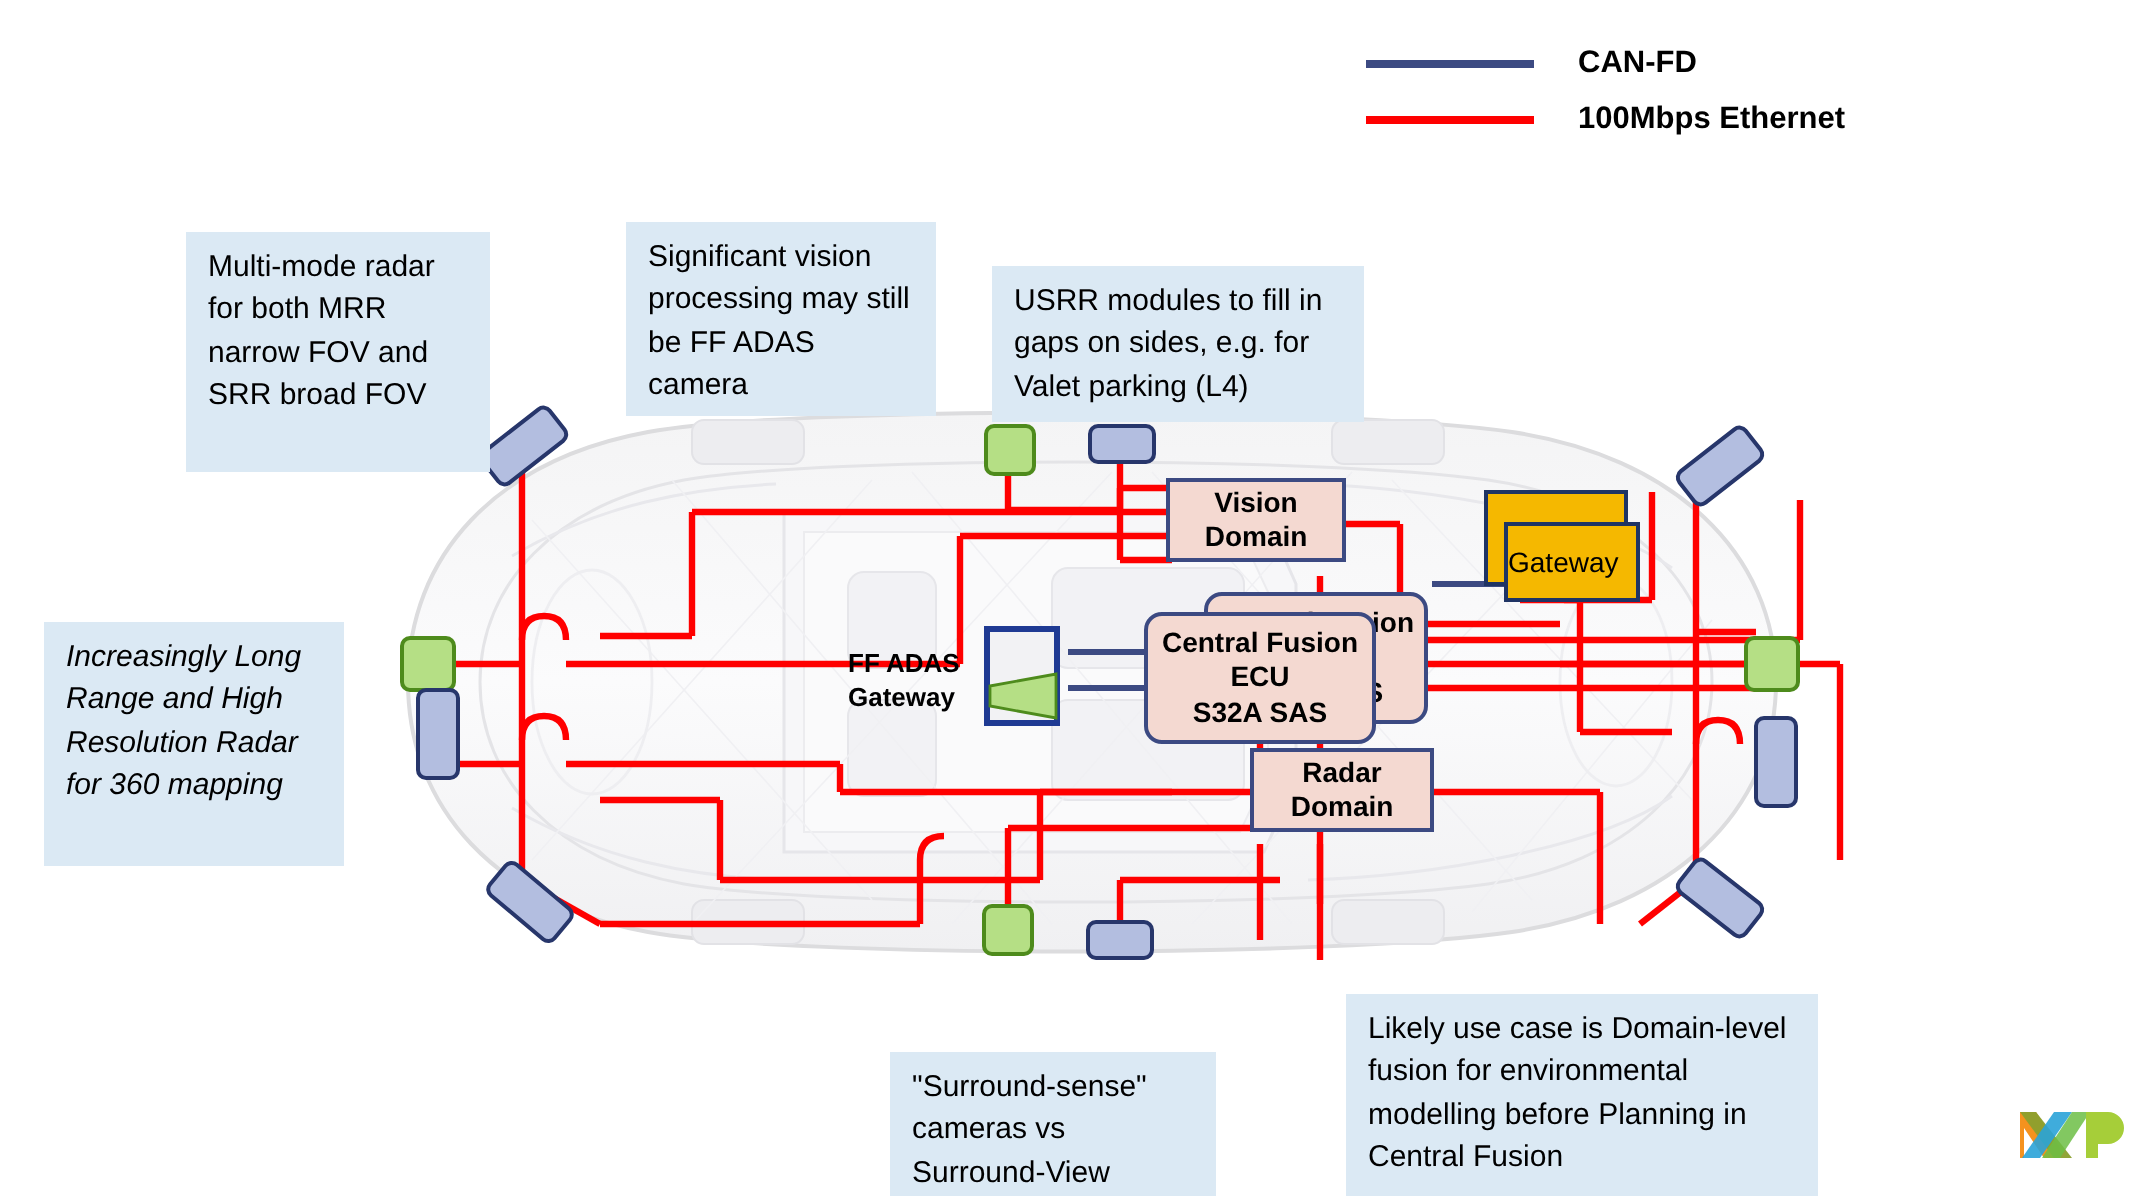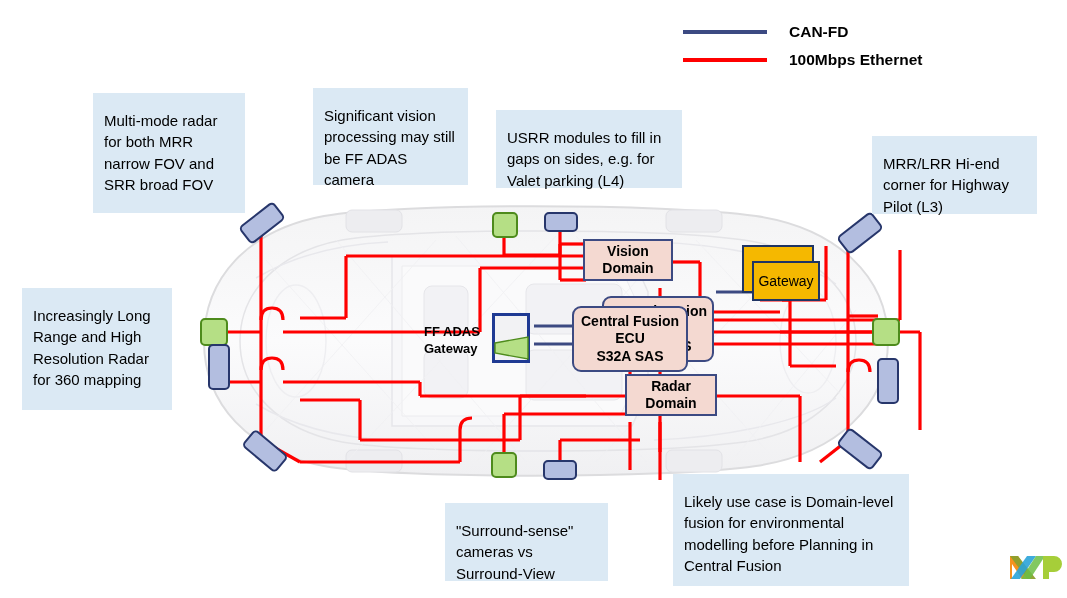--- a/index.html
+++ b/index.html
@@ -19,22 +19,23 @@
 
   
   #legend{position:absolute;left:683px;top:18px;}
   .legend-row{display:flex;align-items:center;height:28px;}
   .legend-swatch{width:84px;height:4px;margin-right:22px;flex:none;}
   .legend-label{font-size:15.5px;font-weight:bold;color:#000;white-space:nowrap;}
 
   
   .note{
     position:absolute;background:#dbe9f4;color:#000;
-    font-size:15px;line-height:1.42;padding:17px 10px 8px 11px;
+    font-size:15px;line-height:1.42;padding:7px 10px 8px 11px;
     box-sizing:border-box;
+    margin-top:23px;
   }
 
   
   #car{position:absolute;left:196px;top:200px;width:700px;height:282px;}
   #car svg{display:block;}
 
   
   #wiring{position:absolute;left:0;top:0;width:1067px;height:598px;}
 
   
@@ -47,21 +48,21 @@
     position:absolute;box-sizing:border-box;
     background:#f4d9d1;border:2px solid #3c4a82;
     color:#000;font-size:14px;font-weight:bold;line-height:1.22;
     display:flex;align-items:center;justify-content:center;text-align:center;
   }
   .dbox.round{border-radius:9px;}
   .gwbox{
     position:absolute;box-sizing:border-box;
     background:#f5b800;border:2px solid #1f3464;
     color:#000;font-size:14px;line-height:1.2;
-    display:flex;align-items:center;justify-content:center;text-align:center;
+    display:flex;align-items:center;text-align:center;
   }
 
   
   #ffadas-label{
     position:absolute;left:424px;top:324px;width:70px;
     font-size:13px;font-weight:bold;color:#000;line-height:1.3;text-align:left;
   }
   #ffadas-icon{position:absolute;left:492px;top:313px;width:42px;height:50px;}
 
   
@@ -285,25 +286,22 @@
   </div>
 
   <div class="note" style="left:313px;top:88px;width:155px;height:97px;">
     <span>Significant vision processing may still be FF ADAS camera</span>
   </div>
 
   <div class="note" style="left:496px;top:110px;width:186px;height:78px;">
     <span>USRR modules to fill in gaps on sides, e.g. for Valet parking (L4)</span>
   </div>
 
-  <div class="note" style="left:872px;top:136px;width:165px;height:78px;">
-    <span>MRR/LRR Hi-end corner for Highway Pilot (L3)</span>
-  </div>
-
-  <div class="note" style="left:22px;top:288px;width:150px;height:122px;">
+
+  <div class="note" style="left:22px;top:288px;width:150px;height:122px;font-style:italic;">
     <span>Increasingly Long Range and High Resolution Radar for 360 mapping</span>
   </div>
 
   <div class="note" style="left:445px;top:503px;width:163px;height:78px;">
     <span>"Surround-sense" cameras vs Surround-View</span>
   </div>
 
   <div class="note" style="left:673px;top:474px;width:236px;height:112px;">
     <span>Likely use case is Domain-level fusion for environmental modelling before Planning in Central Fusion</span>
   </div>

